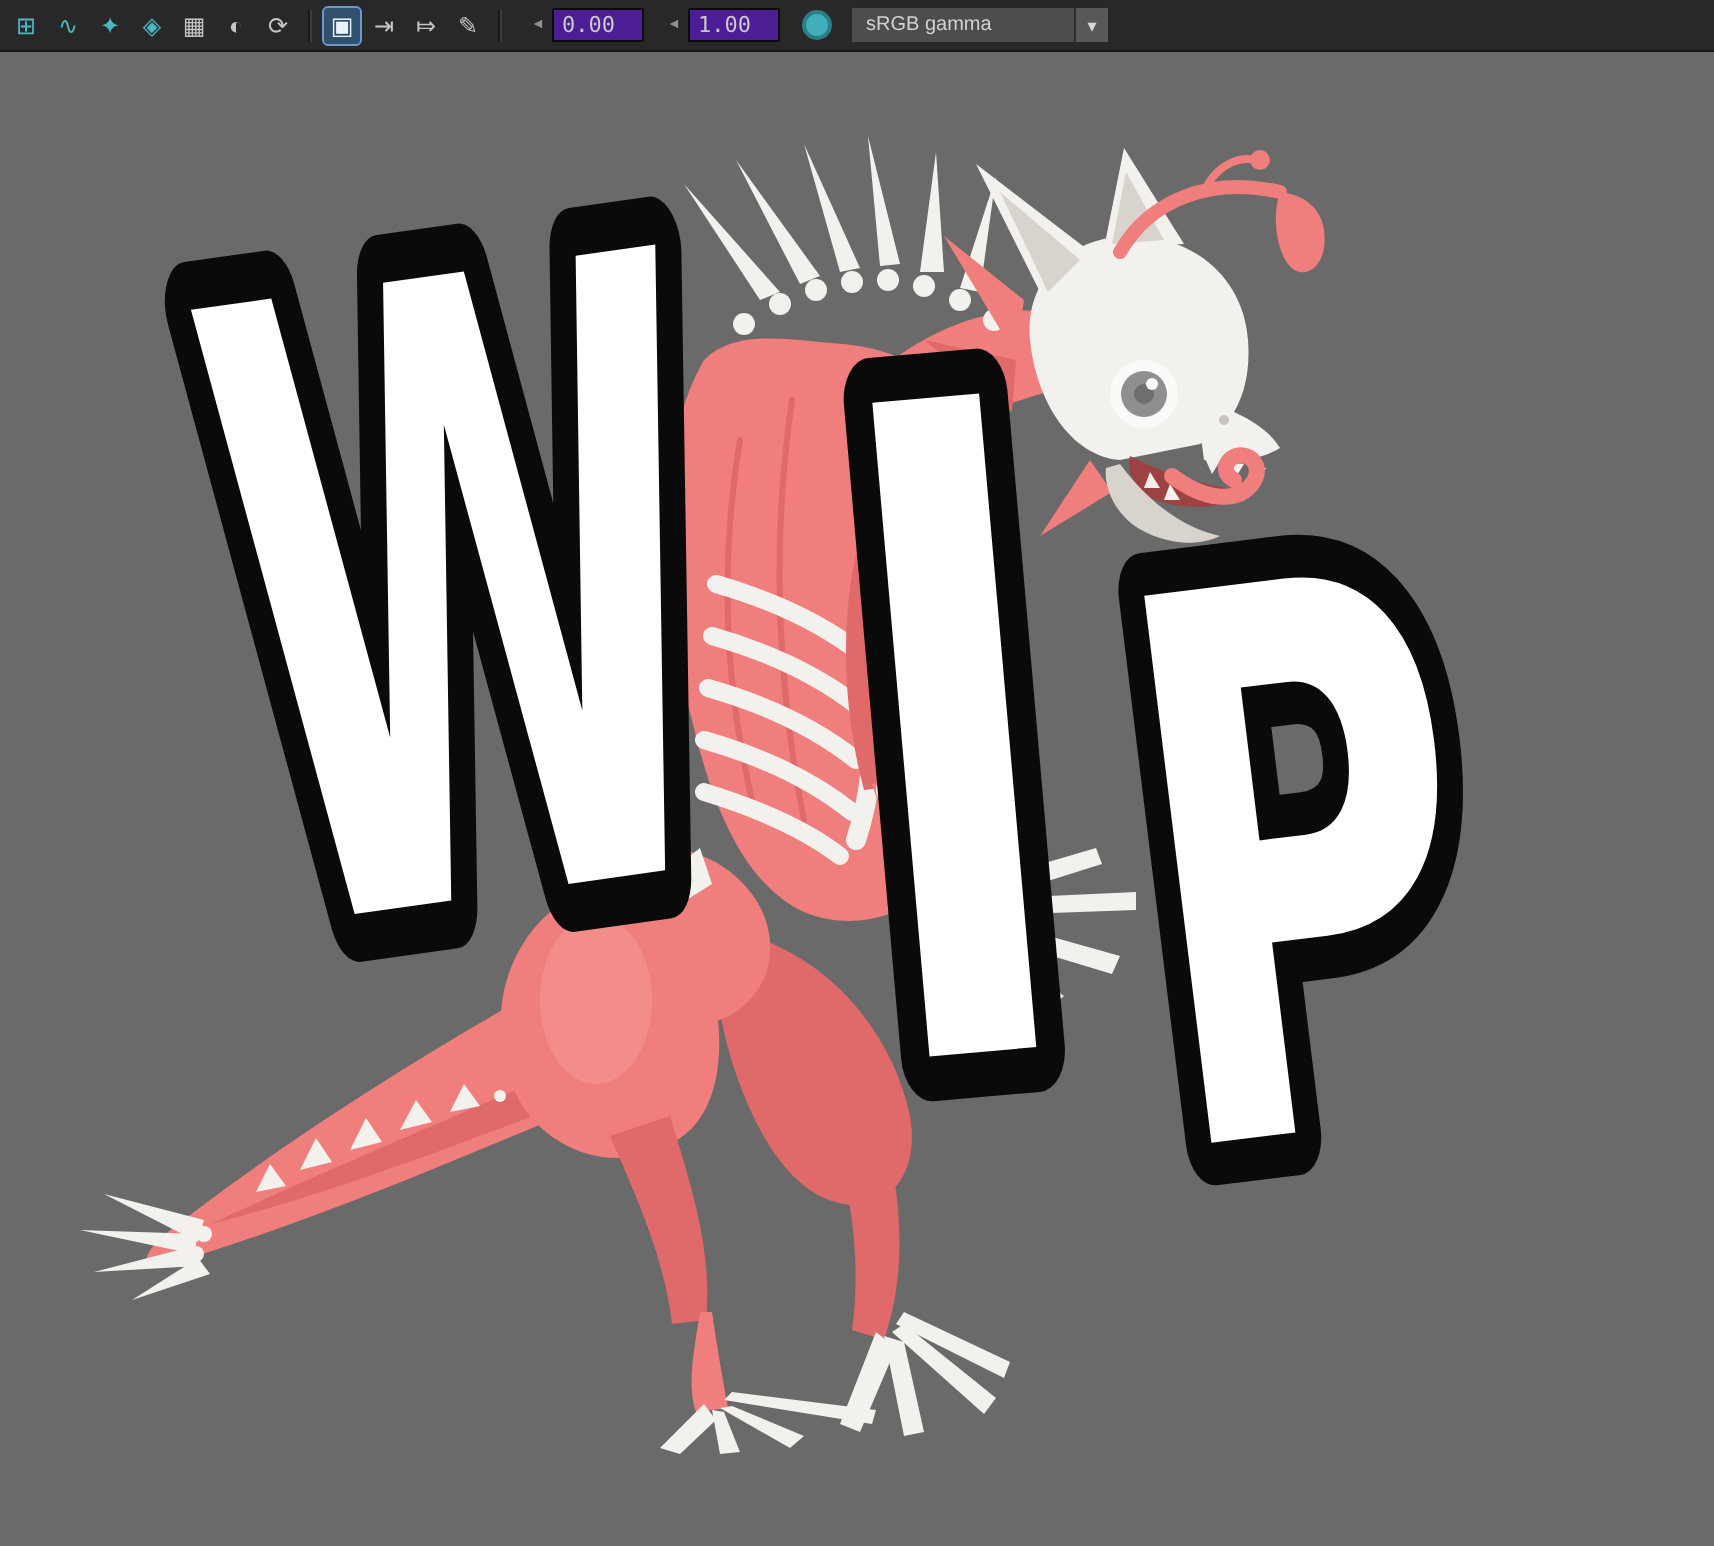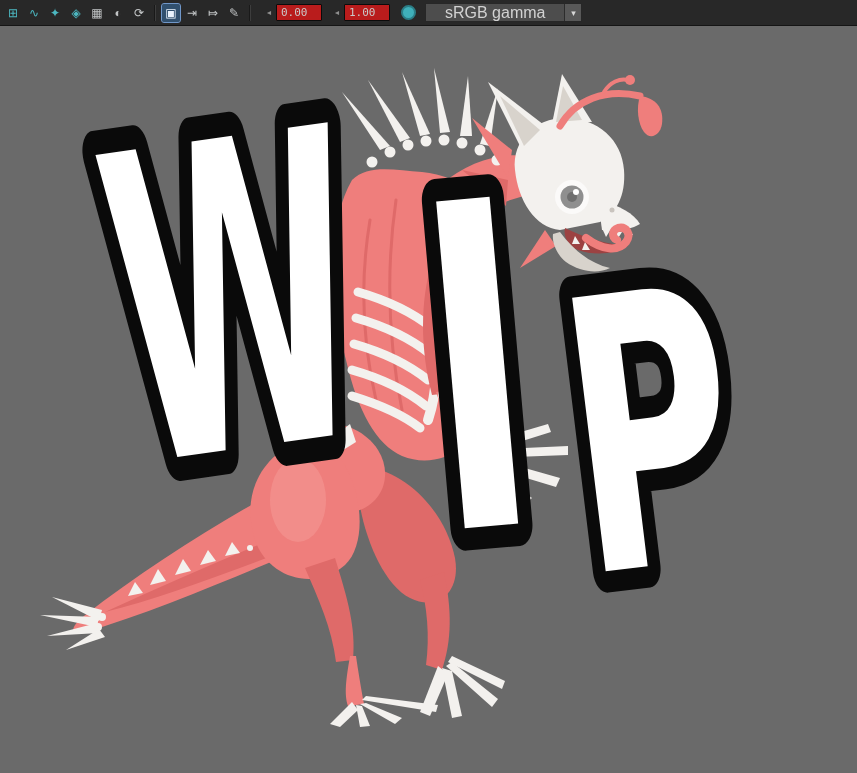--- a/index.html
+++ b/index.html
@@ -23,31 +23,31 @@
     width:18px;height:18px;flex:0 0 auto;border-radius:2px;
     display:flex;align-items:center;justify-content:center;
     font-size:12px;line-height:1;color:#c2c5c6;cursor:default;user-select:none;
   }
   .ticon.teal{color:#4cb7c0}
   .ticon.selected{background:#31506e;outline:1px solid #7097c9;color:#eaf2fc}
   .sep{width:0;height:16px;border-left:1px solid #191919;border-right:1px solid #3d3d3d;margin:0 3px}
   .fieldgroup{display:flex;align-items:center;gap:1px;margin-left:6px}
   .mini{width:12px;height:14px;display:flex;align-items:center;justify-content:center;font-size:7px;color:#8f8f8f}
   input.num{
-    width:46px;height:17px;background:#b91c1c;border:1px solid #0b0b0b;border-radius:1px;
+    width:46px;height:17px;background:#4c1d95;border:1px solid #0b0b0b;border-radius:1px;
     color:#c9c9c9;font-size:11px;padding:0 4px;
     font-family:"DejaVu Sans Mono",monospace;
   }
   .cm-icon{width:15px;height:15px;border-radius:50%;background:#3fb0ba;border:2px solid #2b7d86;margin-left:8px;flex:0 0 auto}
   .dropdown{
     display:flex;align-items:center;justify-content:space-between;
     height:19px;min-width:130px;margin-left:6px;
     background:#4d4d4d;border:1px solid #272727;cursor:default;
   }
-  .dropdown .label{font-size:16px;color:#d2d2d2;padding:0 19px;white-space:nowrap}
+  .dropdown .label{font-size:10px;color:#d2d2d2;padding:0 7px;white-space:nowrap}
   .dropdown .arrow{
     width:17px;height:100%;display:flex;align-items:center;justify-content:center;
     background:#585858;border-left:1px solid #2c2c2c;font-size:9px;color:#d8d8d8;
   }
   
   .viewport{position:absolute;top:26px;left:0;right:0;bottom:0;background:var(--vp-bg)}
   svg.scene{position:absolute;top:0;left:0;display:block}
   .muscle{fill:var(--muscle)}
   .muscle-d{fill:var(--muscle-dark)}
   .muscle-l{fill:var(--muscle-light)}

